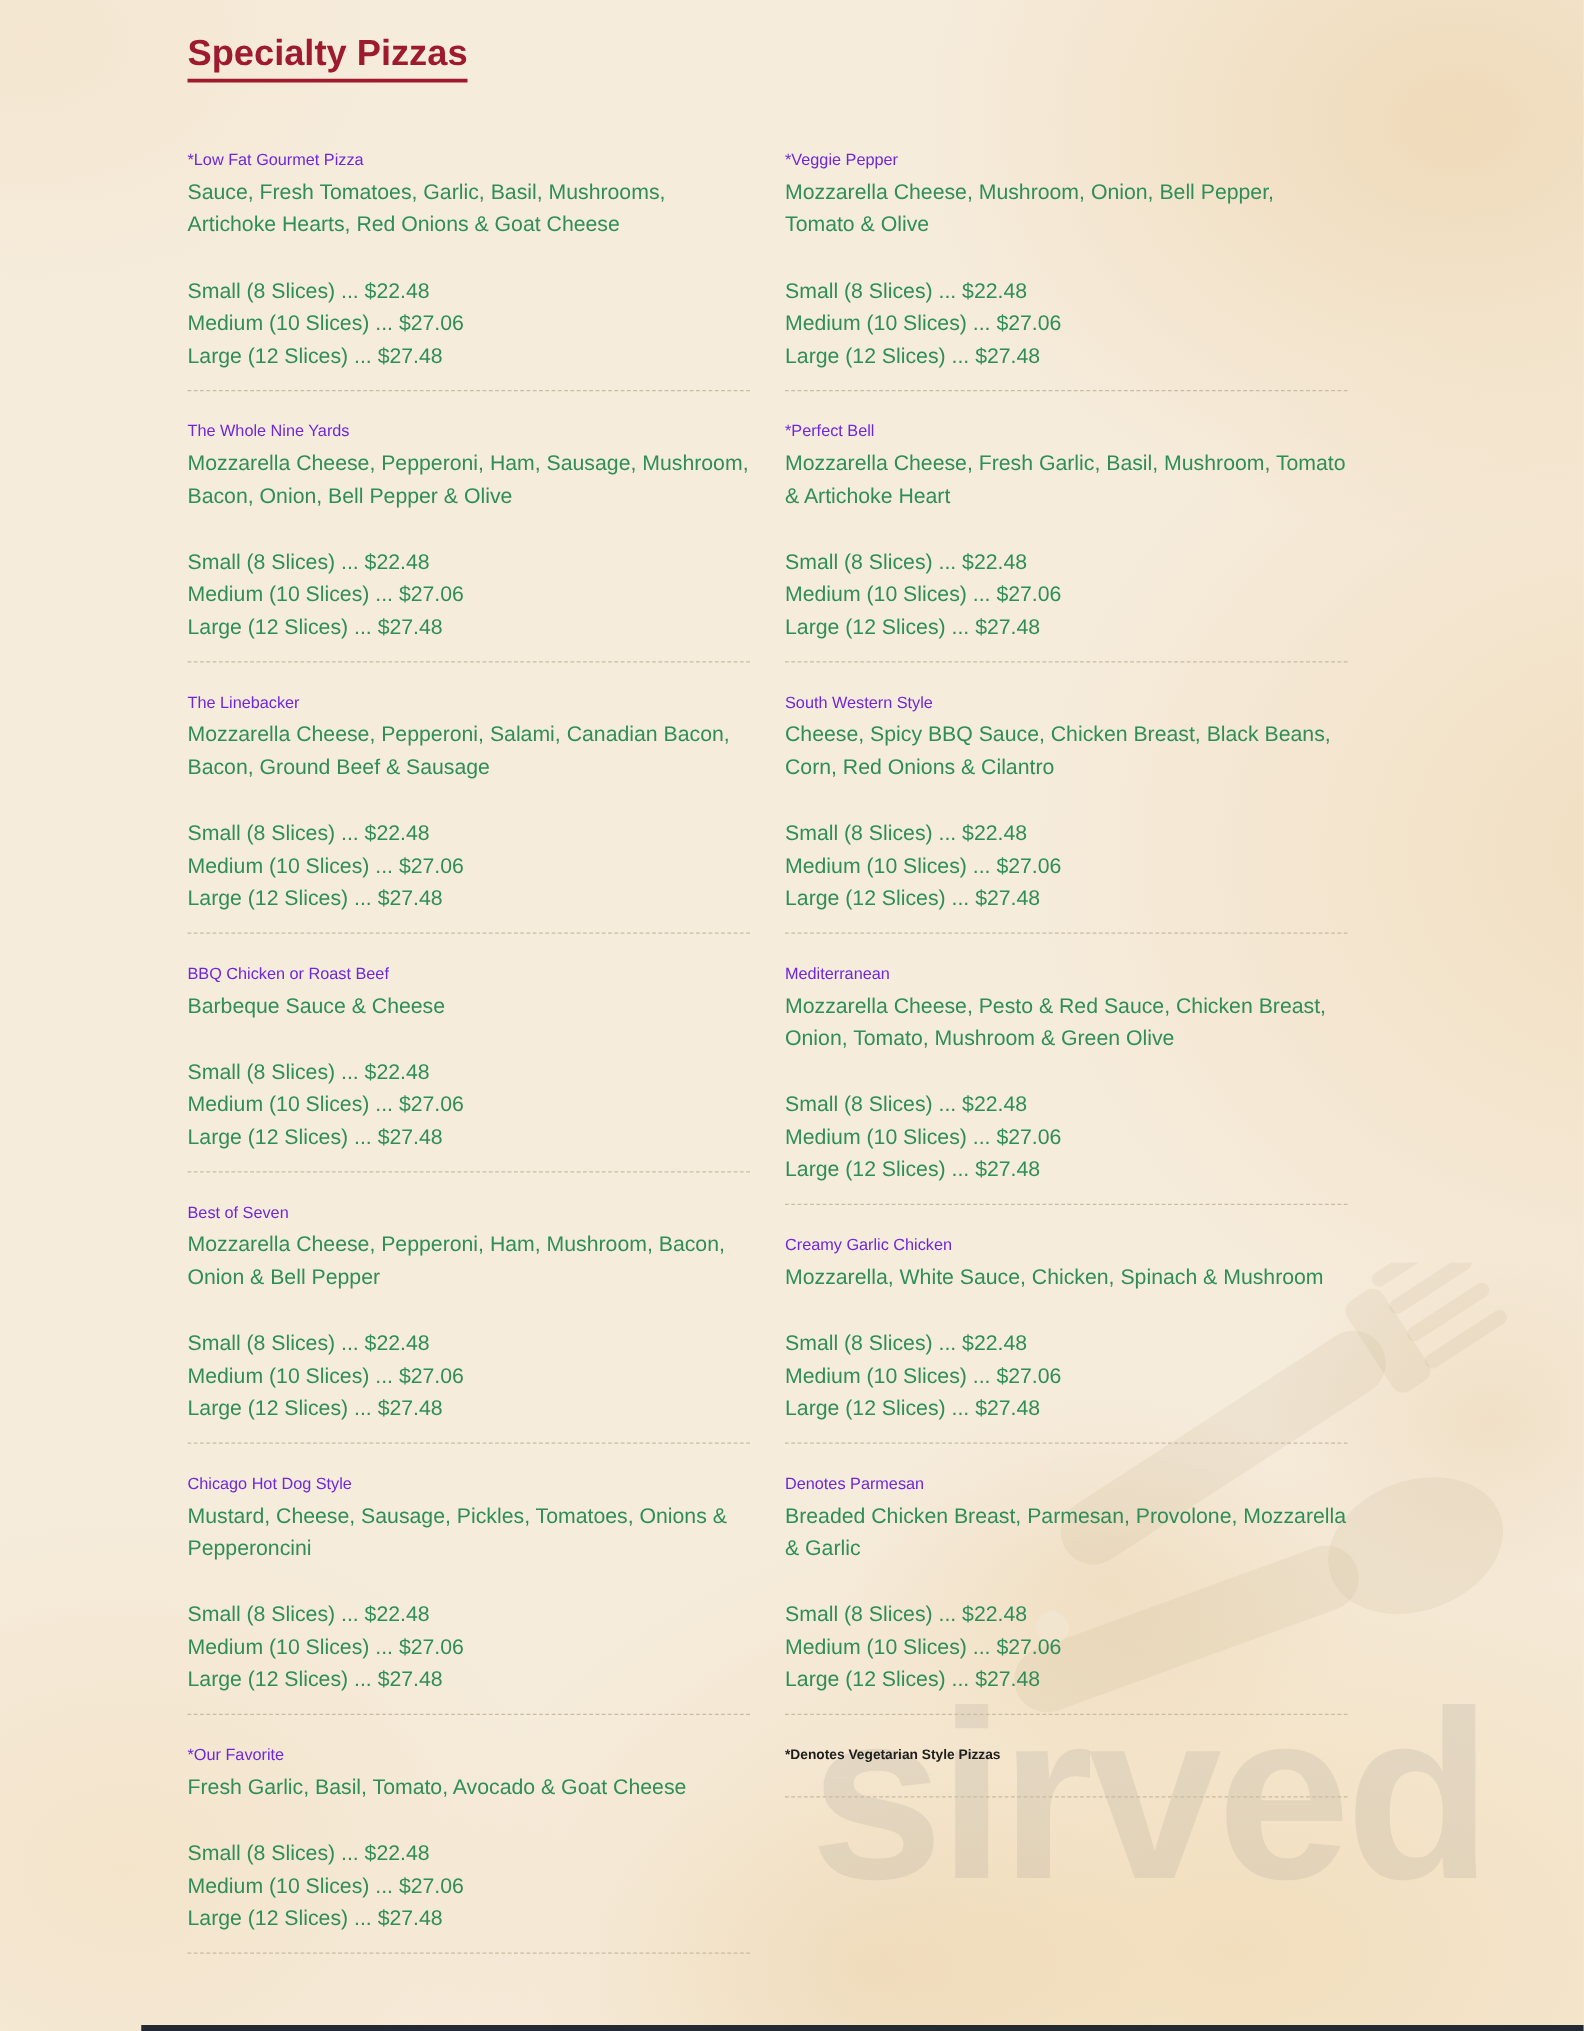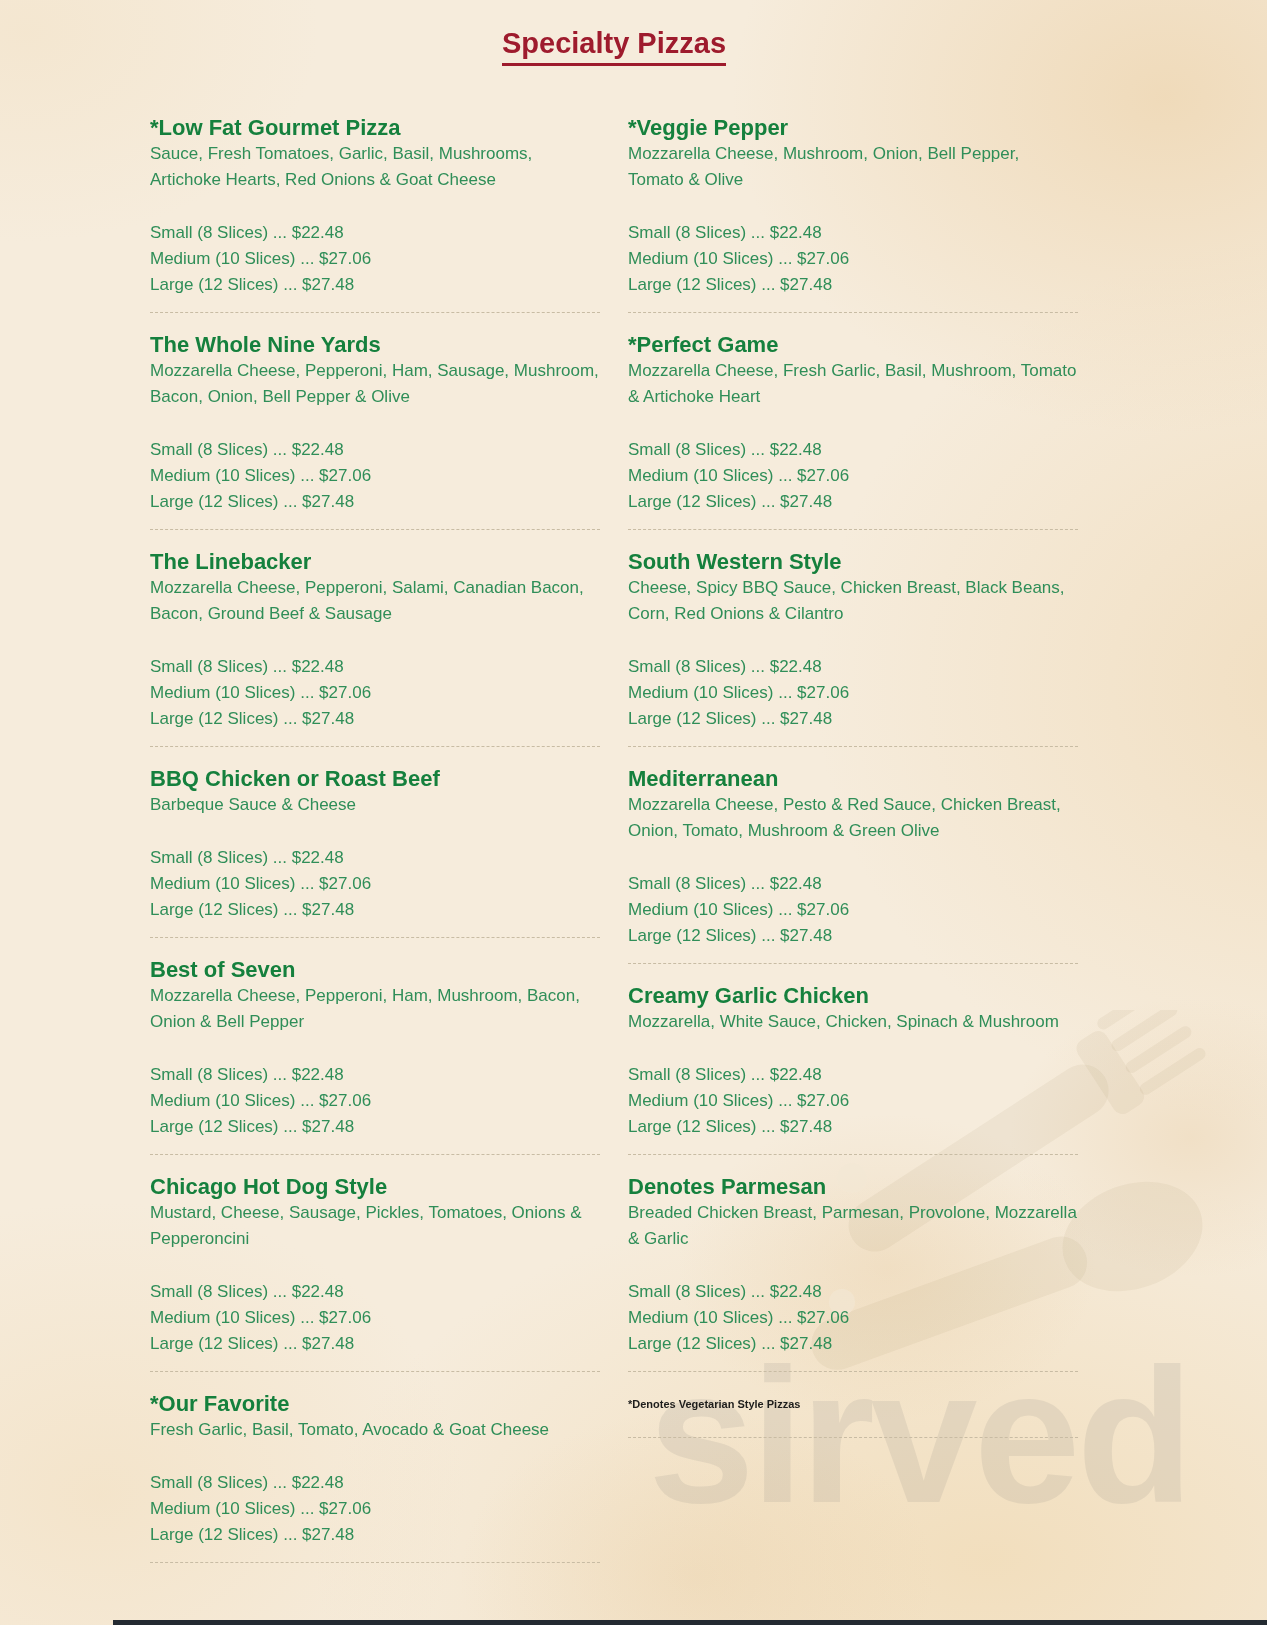--- a/index.html
+++ b/index.html
@@ -27,30 +27,30 @@
     font-size:192px;font-weight:700;line-height:1;
     letter-spacing:-4px;
     color:#737373;opacity:0.12;
     user-select:none;white-space:nowrap;
   }
   .watermark-utensil{position:absolute;left:790px;top:1010px;opacity:0.6;}
 
   .bottom-bar{position:absolute;left:113px;right:0;bottom:0;height:5px;background:#232a31;}
 
   .content{position:absolute;left:150px;top:0;width:928px;}
-  .title-wrap{text-align:center;margin-top:27px;}
+  .title-wrap{text-align:left;margin-top:27px;}
   .page-title{
     display:inline-block;
     font-size:29px;font-weight:700;color:#9e1b2d;
     border-bottom:3px solid #9e1b2d;padding-bottom:3px;
   }
   .columns{display:flex;gap:28px;margin-top:49px;}
   .col{width:450px;}
 
-  .item-name{font-size:22px;font-weight:700;color:#15803d;line-height:26px;}
+  .item-name{font-size:13px;font-weight:400;color:#6d28d9;line-height:26px;}
   .item-desc{font-size:17px;color:#2f8e58;line-height:26px;}
   .item-prices{margin-top:27px;}
   .price-line{font-size:17px;color:#2f8e58;line-height:26px;}
   .divider{border-top:1px dashed #c8bca4;margin:14px 0 19px 0;}
 
   .footnote{font-size:11px;font-weight:700;color:#1d1d1b;line-height:26px;margin-top:10px;}
   .footnote-divider{border-top:1px dashed #c8bca4;margin:20px 0 0 0;}
 </style>
 </head>
 <body>
@@ -177,21 +177,21 @@
     <div class="item-desc">Mozzarella Cheese, Mushroom, Onion, Bell Pepper, Tomato &amp; Olive</div>
     <div class="item-prices">
       <div class="price-line">Small (8 Slices) ... $22.48</div>
       <div class="price-line">Medium (10 Slices) ... $27.06</div>
       <div class="price-line">Large (12 Slices) ... $27.48</div>
     </div>
     <div class="divider"></div>
   </div>
 
   <div class="menu-item">
-    <div class="item-name">*Perfect Game</div>
+    <div class="item-name">*Perfect Bell</div>
     <div class="item-desc">Mozzarella Cheese, Fresh Garlic, Basil, Mushroom, Tomato &amp; Artichoke Heart</div>
     <div class="item-prices">
       <div class="price-line">Small (8 Slices) ... $22.48</div>
       <div class="price-line">Medium (10 Slices) ... $27.06</div>
       <div class="price-line">Large (12 Slices) ... $27.48</div>
     </div>
     <div class="divider"></div>
   </div>
 
   <div class="menu-item">

